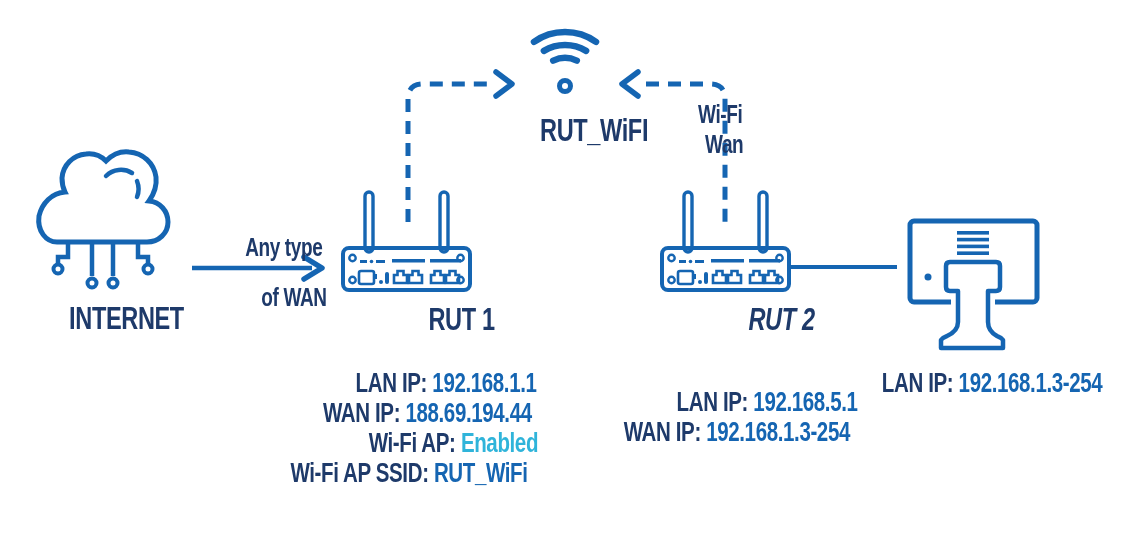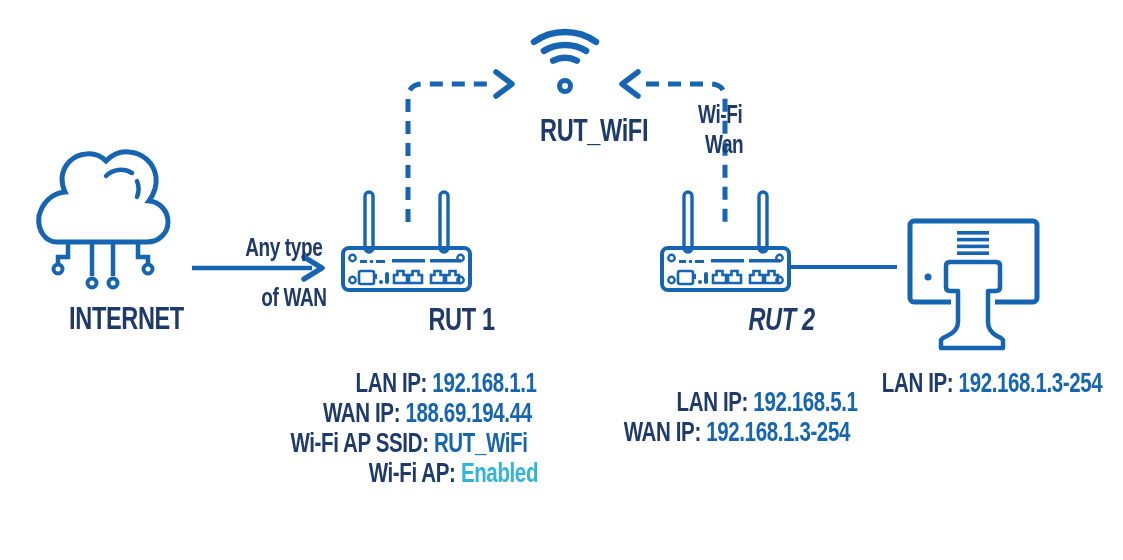--- a/index.html
+++ b/index.html
@@ -165,22 +165,22 @@
   <div class="txt h2" style="left:609px;top:130px;width:140px;">
     <span class="cond">Wan</span>
   </div>
   <div class="txt h2" style="left:609px;top:100px;width:140px;">
     <span class="cond">Wi-Fi</span>
   </div>
 
   <div class="txt info" style="left:245px;top:368px;width:320px;">
     <span class="line"><span class="cond"><span class="c-navy">LAN IP:</span> <span class="c-blue">192.168.1.1</span></span></span>
     <span class="line"><span class="cond"><span class="c-navy">WAN IP:</span> <span class="c-blue">188.69.194.44</span></span></span>
+    <span class="line"><span class="cond"><span class="c-navy">Wi-Fi AP:</span> <span class="c-cyan">Enabled</span></span></span>
     <span class="line"><span class="cond"><span class="c-navy">Wi-Fi AP SSID:</span> <span class="c-blue">RUT_WiFi</span></span></span>
-    <span class="line"><span class="cond"><span class="c-navy">Wi-Fi AP:</span> <span class="c-cyan">Enabled</span></span></span>
   </div>
 
   <div class="txt info" style="left:566px;top:372px;width:320px;margin-top:15px;">
     <span class="line"><span class="cond"><span class="c-navy">LAN IP:</span> <span class="c-blue">192.168.5.1</span></span></span>
     <span class="line"><span class="cond"><span class="c-navy">WAN IP:</span> <span class="c-blue">192.168.1.3-254</span></span></span>
   </div>
 
   <div class="txt info" style="left:817px;top:368px;width:320px;">
     <span class="line"><span class="cond"><span class="c-navy">LAN IP:</span> <span class="c-blue">192.168.1.3-254</span></span></span>
   </div>

